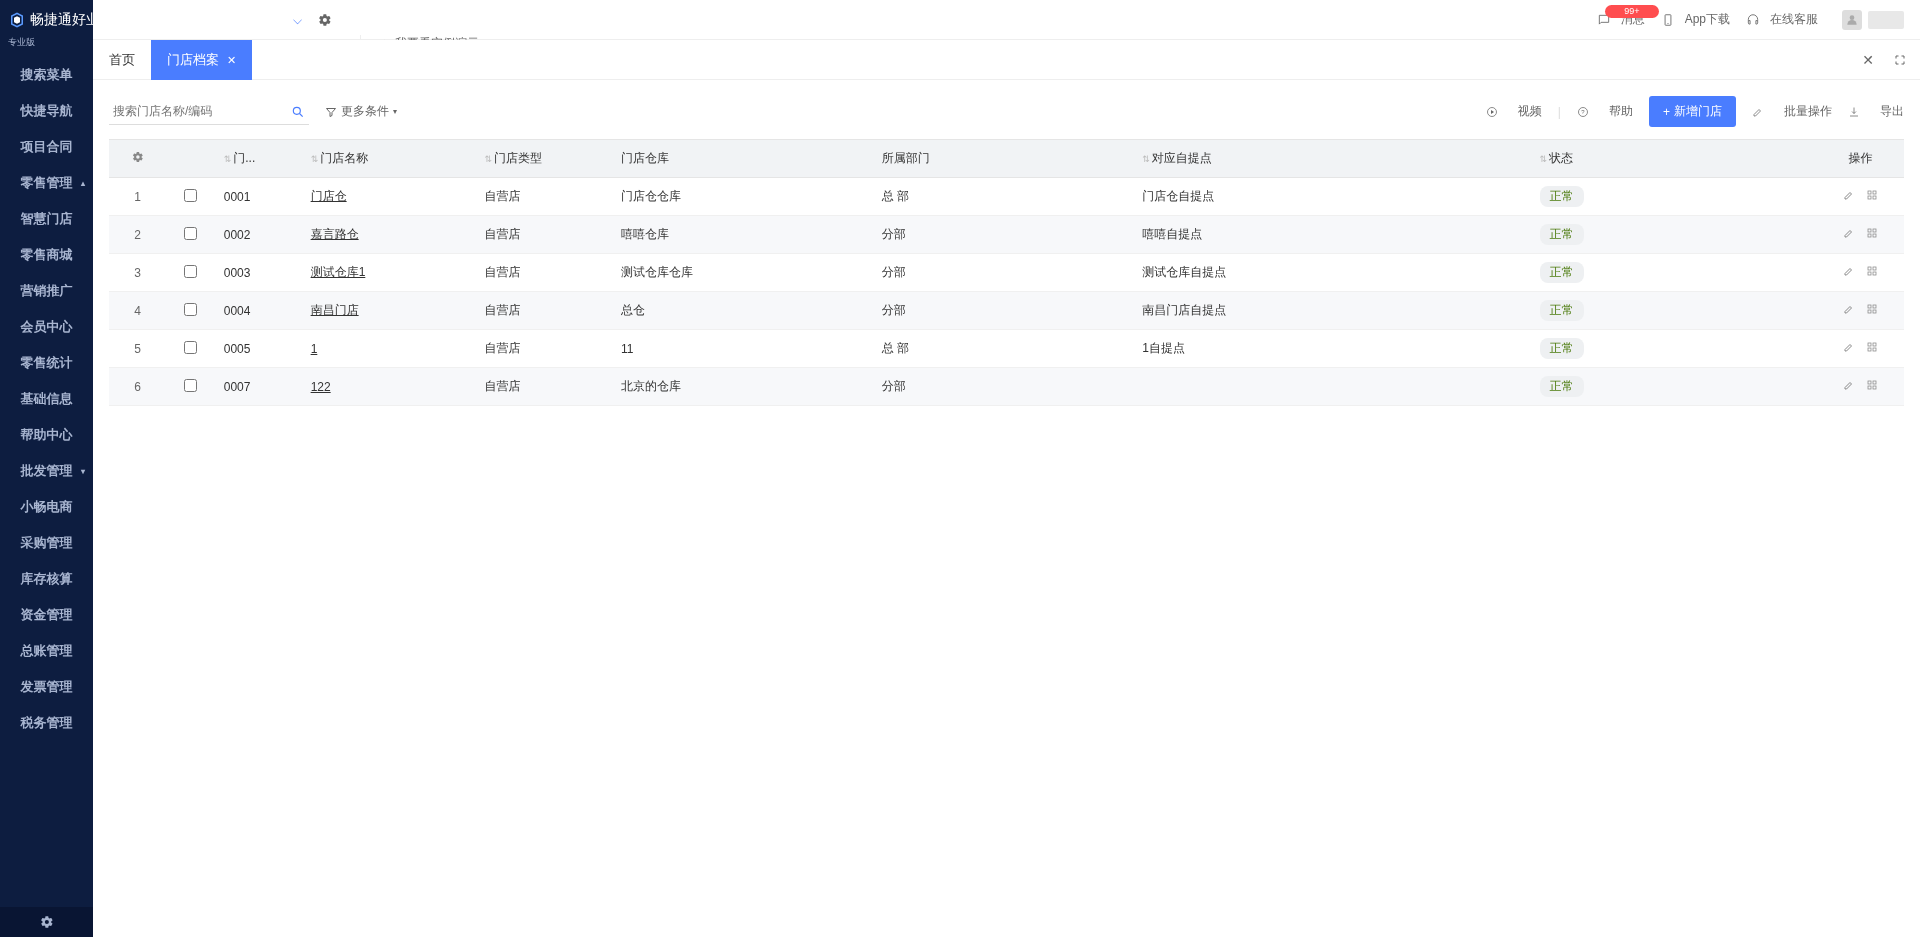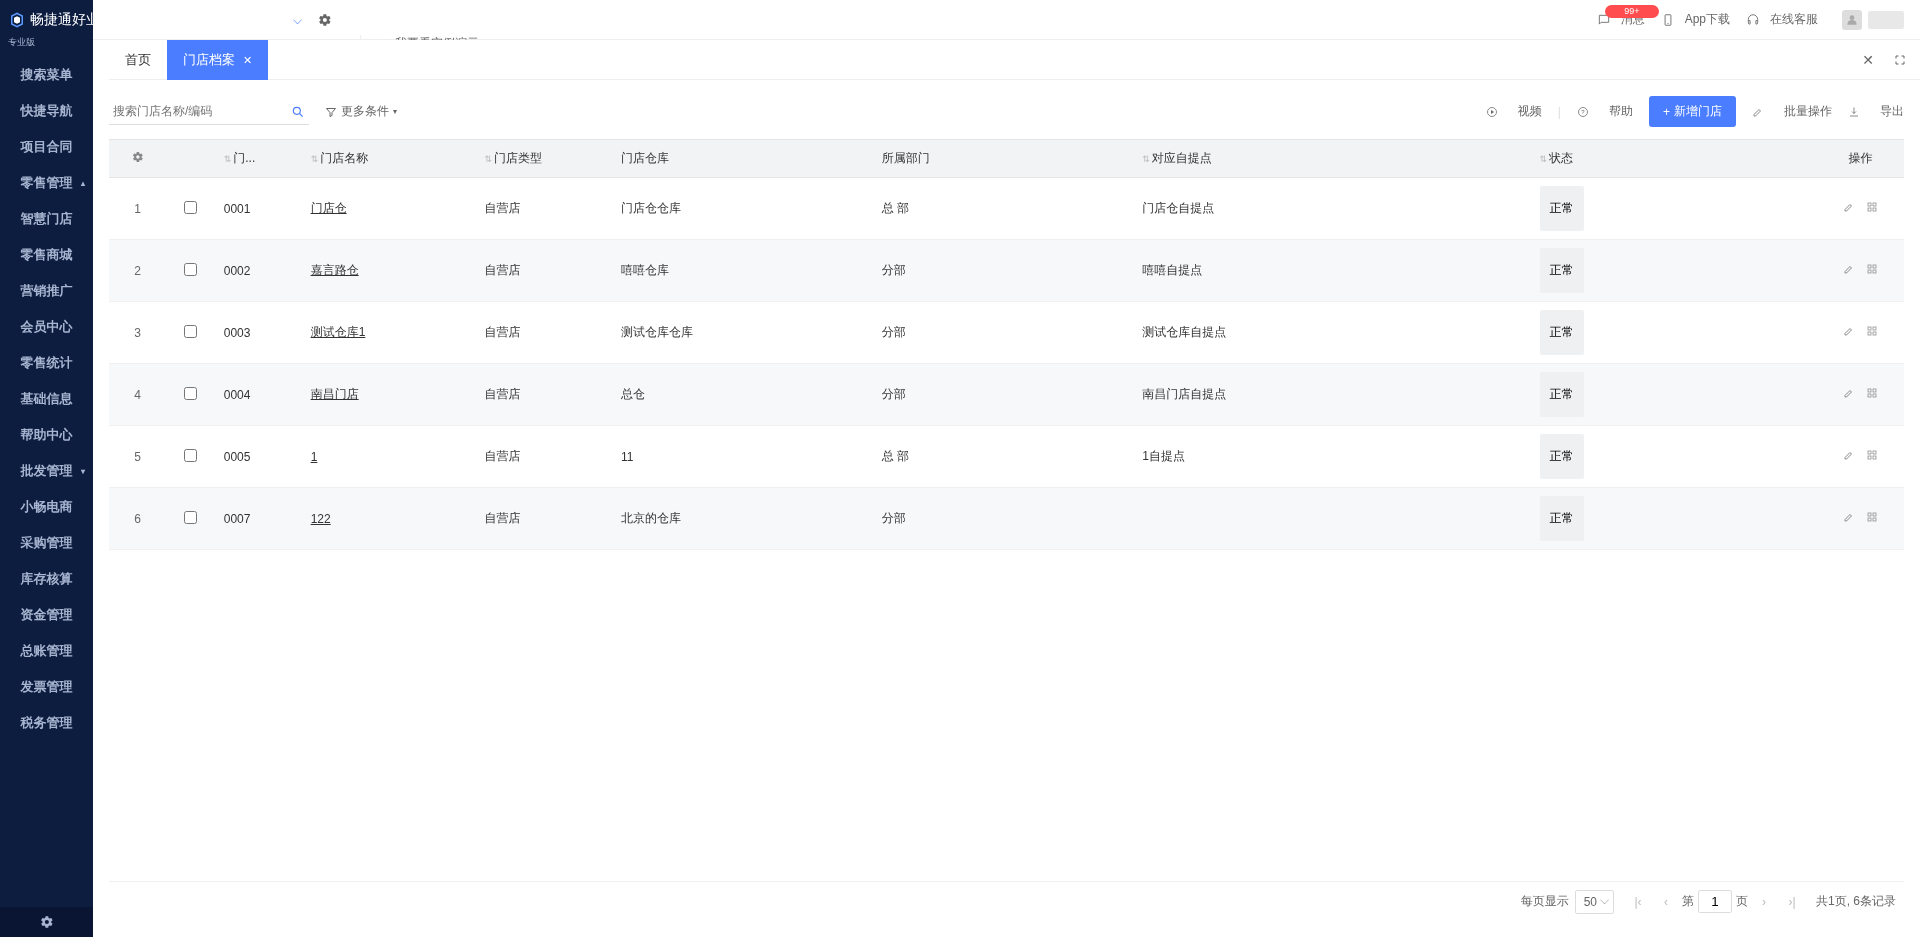--- a/index.html
+++ b/index.html
@@ -29,21 +29,21 @@
     .gear { cursor:pointer; color: #666; margin-left: 4px; font-size:14px;}
     .demo-link { display: flex; align-items: flex-end; gap: 4px; color: #666; cursor: pointer; margin-left: 16px; font-size:12px; border-left: 1px solid #eee; padding-left: 16px; margin-top: 47px;}
     .header-right { margin-left: auto; display: flex; align-items: center; gap: 16px; font-size: 12px; }
     .header-item { display: flex; align-items: center; gap: 10px; cursor: pointer; color: #666; position: relative; }
     .badge { position: absolute; top: -6px; right: -14px; background: #ff4d4f; color: #fff; border-radius: 8px; padding: 0 19px; font-size: 9px; line-height:13px;}
     .avatar-block { display: flex; align-items: center; gap: 6px; margin-left: 8px; }
     .avatar { width: 20px; height: 20px; background: #ddd; border-radius: 3px; display:flex; align-items:center; justify-content:center; color:#aaa;}
     .username-box { width: 36px; height: 18px; background: #e8e8e8; border-radius: 2px;}
     
     
-    .tabs-bar { height: 40px; display: flex; border-bottom: 1px solid #eee; position: relative; background: #fff; margin-left: 16px;}
+    .tabs-bar { height: 40px; display: flex; border-bottom: 1px solid #eee; position: relative; background: #fff;}
     .tab { height: 40px; display: flex; align-items: center; padding: 0 16px; gap: 8px; cursor: pointer; font-size: 13px; color: #333;}
     .tab.active { background: #4a7dff; color: #fff; }
     .tab-close { cursor: pointer; font-size: 11px; }
     .tabs-actions { margin-left: auto; display: flex; align-items: center; gap:8px; padding-right:8px;}
     .tab-action-btn { width:24px; height:24px; display:flex; align-items:center; justify-content:center; cursor:pointer; color:#666; font-size:14px;}
     
     
     .content { flex: 1; padding: 16px; display: flex; flex-direction: column; background: #fff;}
     .toolbar { display: flex; align-items: center; gap: 16px; margin-bottom: 12px; }
     .search-wrap { position: relative; width: 200px; }
@@ -55,21 +55,21 @@
     .primary-btn { background: #4a7dff; color: #fff; border: none; padding: 7px 14px; border-radius: 3px; cursor: pointer; display: flex; align-items: center; gap: 4px; font-size: 12px;}
     
     
     .table-wrap { flex:1; overflow: auto; }
     table { width: 100%; border-collapse: collapse; }
     thead th { background: #f1f3f5; padding: 10px 8px; text-align: left; font-weight: normal; color: #333; font-size: 12px; border-top: 1px solid #e5e5e5; border-bottom: 1px solid #e5e5e5; white-space: nowrap;}
     thead th .sort { color: #bbb; margin-right: 2px; font-size:9px; cursor:pointer; display:inline-block; line-height:1;}
     tbody td { padding: 8px 8px; font-size: 12px; border-bottom: 1px solid #f0f0f0; white-space: nowrap;}
     tbody tr:nth-child(even) { background: #f7f8fa; }
     .cell-link { color: #333; text-decoration: underline; cursor: pointer; }
-    .status-pill { background: #eef0f2; color: #000000; padding: 14px 10px; border-radius: 2px; display: inline-block; font-size:12px;}
+    .status-pill { background: #eef0f2; color: #4d7c0f; padding: 2px 10px; border-radius: 8px; display: inline-block; font-size:12px;}
     .row-index { text-align: center; color: #666; }
     .row-check { text-align: center; }
     .action-icon { color: #888; cursor: pointer; margin: 0 4px; font-size:12px;}
     th.center, td.center { text-align: center;}
     
     
     .pagination { margin-top: auto; height: 40px; display: flex; align-items: center; justify-content: flex-end; gap: 12px; padding: 0 8px; color: #666; font-size:12px; border-top: 1px solid #f0f0f0;}
     .page-size { display: flex; align-items: center; gap: 6px;}
     .page-size-select { border: 1px solid #ddd; padding: 4px 16px 4px 8px; border-radius: 2px; cursor:pointer; position:relative; background:#fff;}
     .page-size-select::after { content:'⌵'; position:absolute; right:4px; top:2px; color:#999;}
@@ -456,31 +456,15 @@
                       <rect x="14" y="4" width="6" height="6" fill="none" stroke="#888" stroke-width="1.5"></rect>
                       <rect x="4" y="14" width="6" height="6" fill="none" stroke="#888" stroke-width="1.5"></rect>
                       <rect x="14" y="14" width="6" height="6" fill="none" stroke="#888" stroke-width="1.5"></rect>
                     </svg></span>
     </td>
               </tr>
             </tbody>
         </table>
       </div>
 
-      <div class="pagination">
-        <div class="page-size">
-          <span>每页显示</span>
-          <span class="page-size-select">50</span>
-        </div>
-        <div class="page-nav">
-          <span class="page-btn">|‹</span>
-          <span class="page-btn">‹</span>
-          <span>第</span>
-          <input class="page-input" value="1" style="">
-          <span>页</span>
-          <span class="page-btn">›</span>
-          <span class="page-btn">›|</span>
-        </div>
-        <span>共1页, 6条记录</span>
-      </div>
     </div>
   </div>
 </div>
 
 </body></html>

